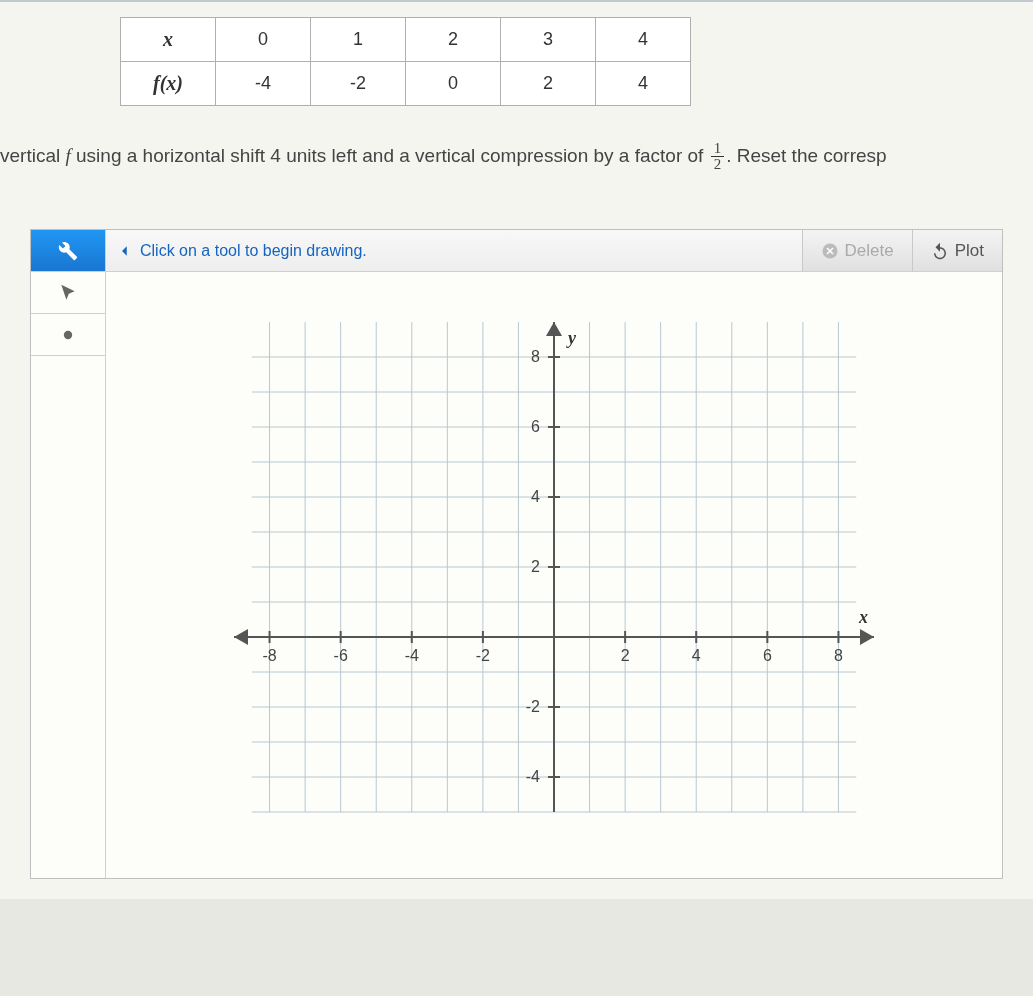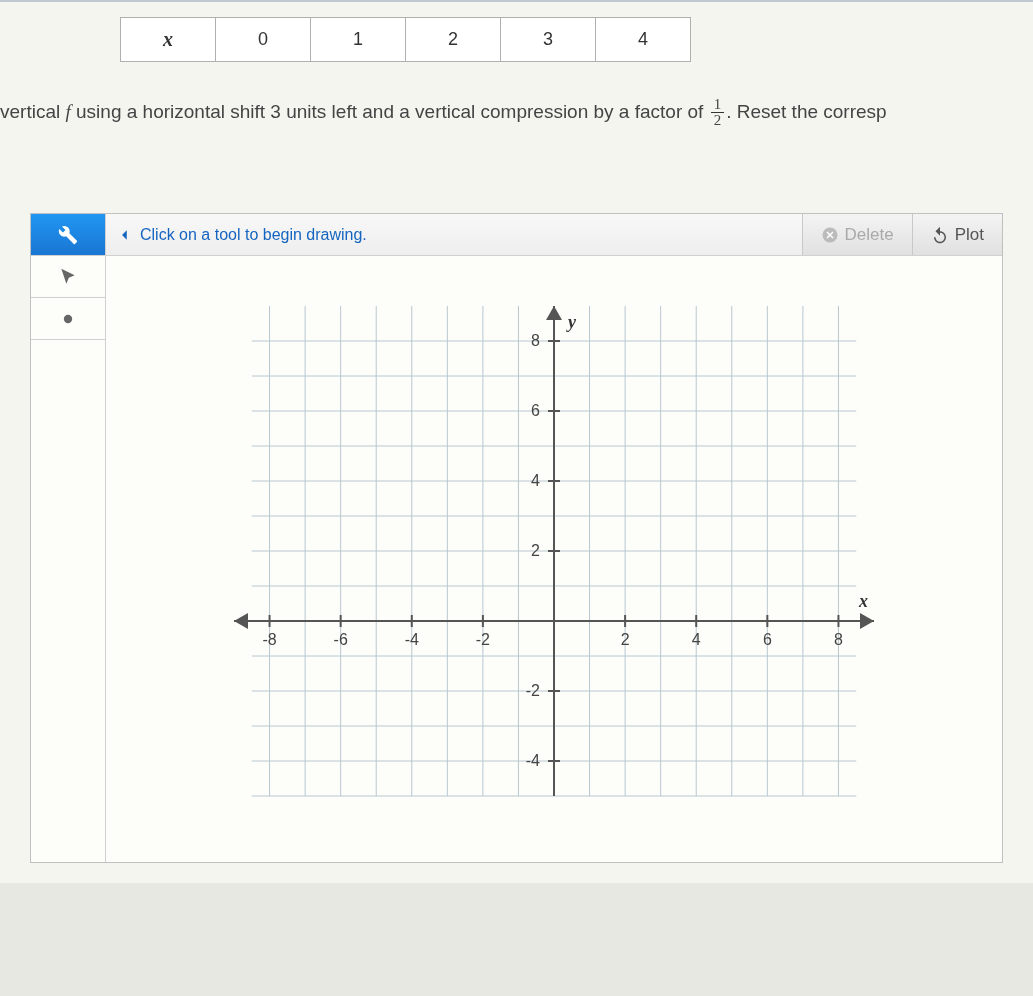--- a/index.html
+++ b/index.html
@@ -51,21 +51,21 @@
       text-align: center;
       font-size: 15px;
       line-height: 1;
       margin: 0 2px;
       font-family: "Times New Roman", serif;
     }
     .fraction .num { border-bottom: 1.5px solid #333; padding: 0 3px; }
     .fraction .den { padding: 0 3px; }
     
     .graph-widget {
-      margin: 85px 30px 0 30px;
+      margin: 57px 30px 0 30px;
       border: 1px solid #c0c0c0;
       background: #fdfdfa;
       display: flex;
       height: 650px;
     }
     .tool-column {
       width: 75px;
       border-right: 1px solid #d0d0d0;
     }
     .tool-btn {
@@ -139,25 +139,33 @@
   <table class="data-table">
     <tbody>
         <tr>
       <td class="row-header">x</td>
       <td>0</td>
       <td>1</td>
       <td>2</td>
       <td>3</td>
       <td>4</td>
     </tr>
+    <tr>
+      <td class="row-header">f(x)</td>
+      <td>-4</td>
+      <td>-2</td>
+      <td>0</td>
+      <td>2</td>
+      <td>4</td>
+    </tr>
   </tbody>
     </table>
 
   <div class="question-text">
-    <span> vertical </span><span class="italic">f</span><span> using a horizontal shift 3 units left and a vertical compression by a factor of </span><span class="fraction">
+    <span> vertical </span><span class="italic">f</span><span> using a horizontal shift 4 units left and a vertical compression by a factor of </span><span class="fraction">
         <span class="num">1</span>
         <span class="den">2</span>
       </span><span>. Reset the corresp</span>
   </div>
 
   <div class="graph-widget">
     <div class="tool-column">
       <div class="tool-btn active">
         <svg viewBox="0 0 24 24" fill="#fff">
             <path d="M22.7 19l-9.1-9.1c.9-2.3.4-5-1.5-6.9-2-2-5-2.4-7.4-1.3L9 6 6 9 1.6 4.7C.4 7.1.9 10.1 2.9 12.1c1.9 1.9 4.6 2.4 6.9 1.5l9.1 9.1c.4.4 1 .4 1.4 0l2.3-2.3c.5-.4.5-1.1.1-1.4z"></path>

